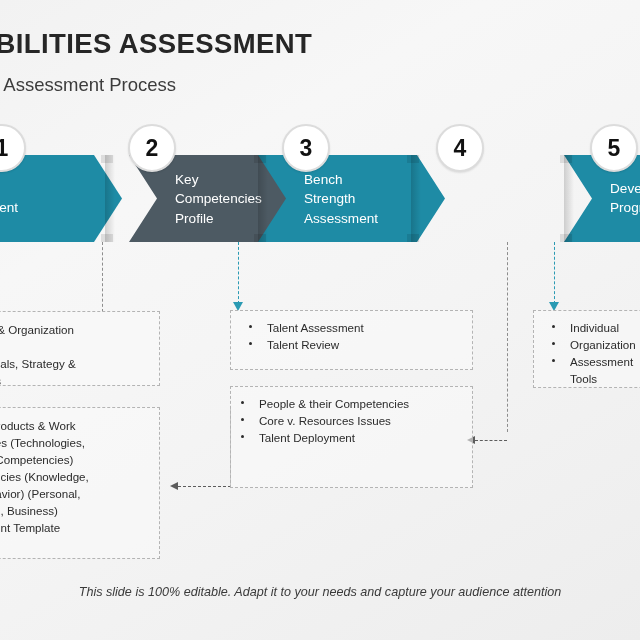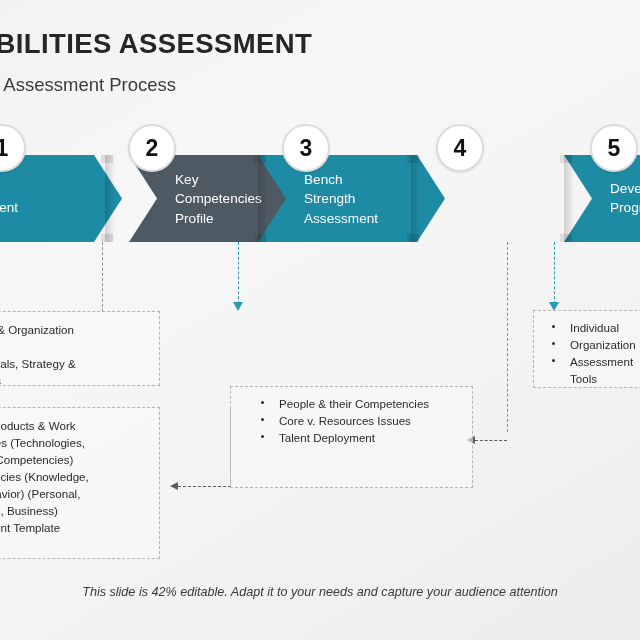--- a/index.html
+++ b/index.html
@@ -292,37 +292,45 @@
 Capabilities (Technologies,
 Process, Competencies)</li>
         <li>Competencies (Knowledge,
 Skill, Behavior) (Personal,
 Functional,  Business)</li>
         <li>Assessment Template</li>
       </ul>
     </div>
   </div>
 
+  <div class="dbox bulleted" style="left:230px; top:310px; width:243px; height:60px;">
+    <div class="inner" style="left:12px; top:8px;">
+      <ul>
+        <li>Talent Assessment</li>
+        <li>Talent Review</li>
+      </ul>
+    </div>
+  </div>
 
   <div class="dbox bulleted" style="left:230px; top:386px; width:243px; height:102px;">
-    <div class="inner" style="left:24px; top:8px;">
+    <div class="inner" style="left:4px; top:8px;">
       <ul>
         <li>People &amp; their Competencies</li>
         <li>Core v. Resources  Issues</li>
         <li>Talent Deployment</li>
       </ul>
     </div>
   </div>
 
   <div class="dbox bulleted" style="left:533px; top:310px; width:155px; height:78px;">
     <div class="inner" style="left:12px; top:8px;">
       <ul>
         <li>Individual</li>
         <li>Organization</li>
         <li>Assessment
 Tools</li>
       </ul>
     </div>
   </div>
 
-  <div id="footer">This slide is 42% editable. Adapt it to your needs and capture your audience attention</div>
+  <div id="footer">This slide is 100% editable. Adapt it to your needs and capture your audience attention</div>
 
 </div>
 
 </body></html>

